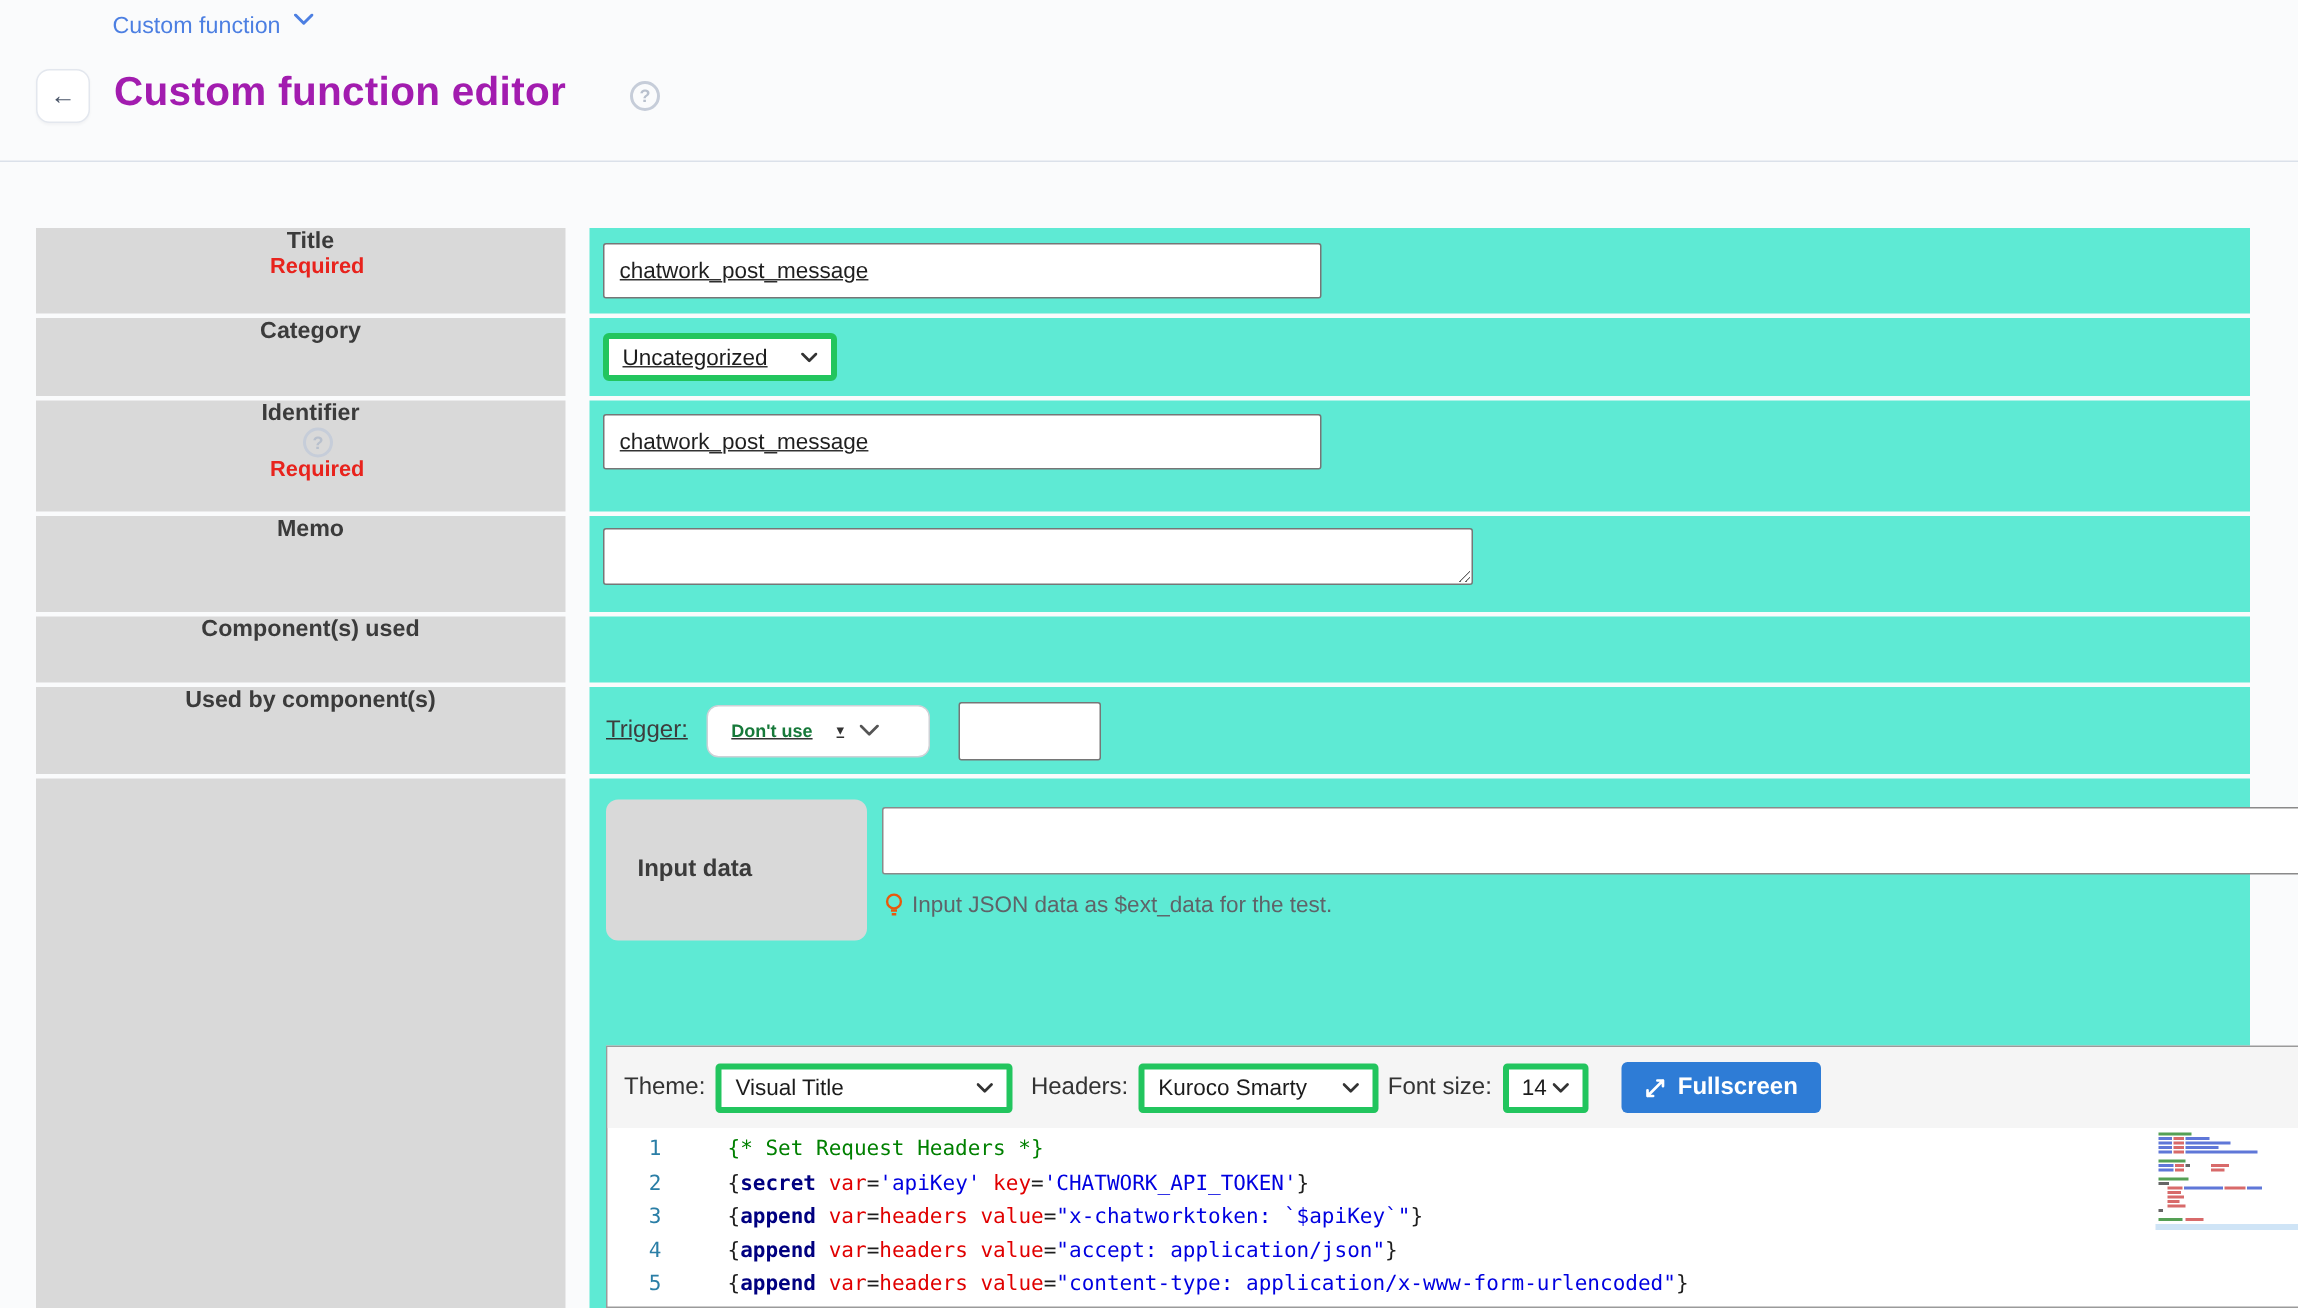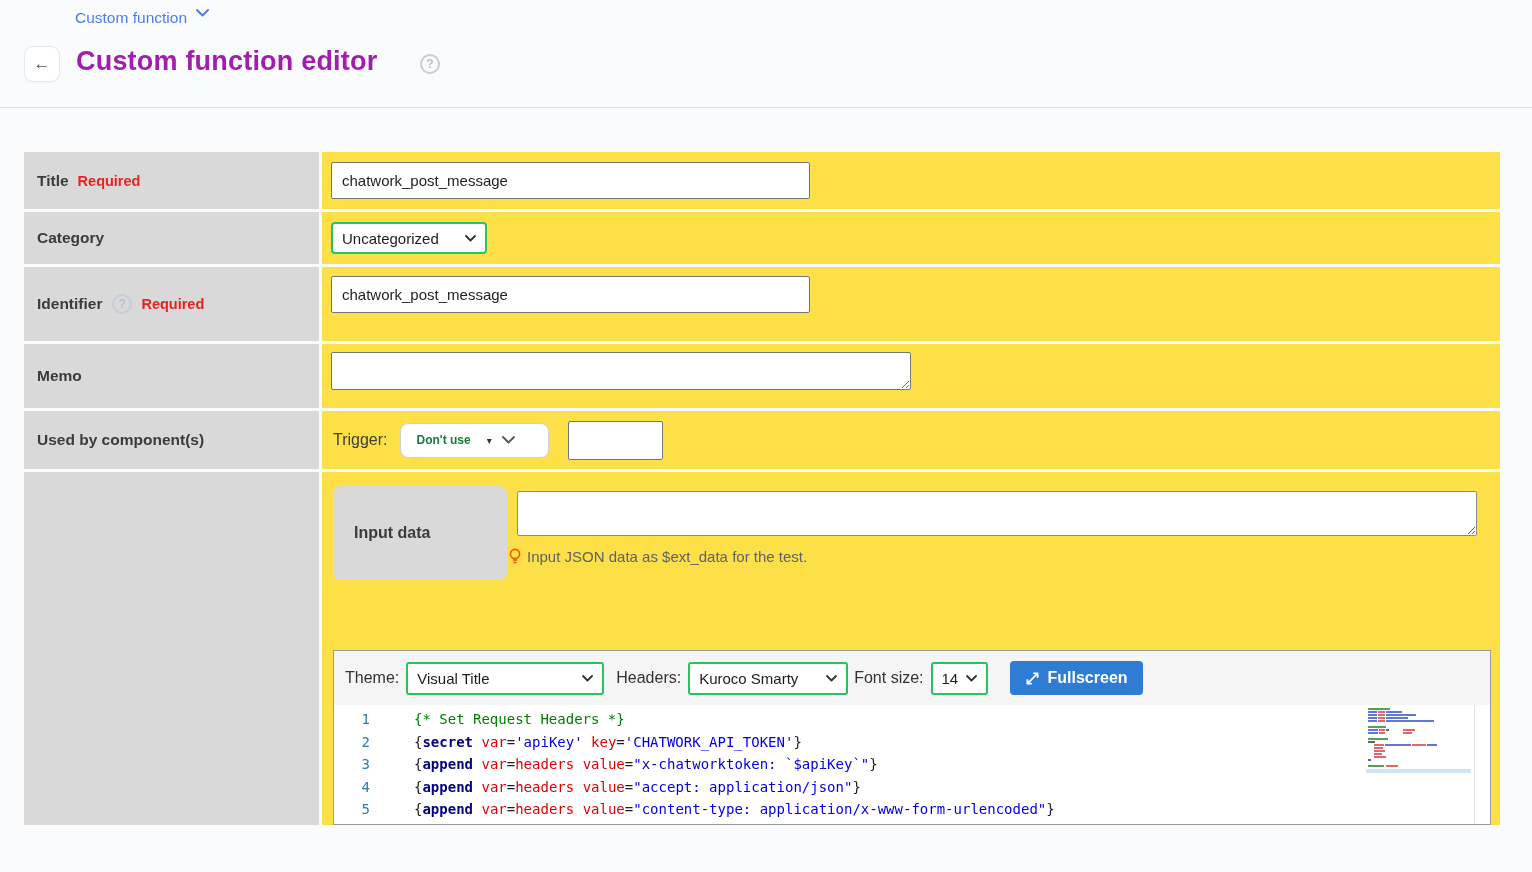--- a/index.html
+++ b/index.html
@@ -16,55 +16,55 @@
   .page-title { position:absolute; left:76px; top:46px; font-size:27px; font-weight:700; color:#a21caf;
     letter-spacing:.2px; }
   .help-circle { width:20px; height:20px; border:2px solid #c6cdd9; border-radius:50%; color:#b8c0cd;
     font-size:12px; font-weight:700; display:inline-flex; align-items:center; justify-content:center; }
   .title-help { position:absolute; left:420px; top:54px; }
   .header-divider { position:absolute; left:0; top:107px; width:1532px; height:1px; background:#dbe1ea; }
 
   
   .form { position:absolute; left:24px; top:152px; width:1476px; }
   .frow { display:flex; margin-bottom:3px; }
-  .fl { width:295px; background:#d9d9d9; display:flex; align-items:center; padding-left:13px;
-    font-size:15.5px; font-weight:600; color:#3b3b3b; flex-shrink:0; margin-right:3px; }
-  .fc { flex:1; background:#fde047; display:flex; align-items:center; padding-left:9px; }
+  .fl { width:353px; background:#d9d9d9; display:flex; align-items:center; padding-left:13px;
+    font-size:15.5px; font-weight:600; color:#3b3b3b; flex-shrink:0; margin-right:16px;flex-direction:column; }
+  .fc { flex:1; background:#5eead4; display:flex; align-items:center; padding-left:9px;text-decoration:underline; }
   .req { color:#e8231d; font-size:14.5px; font-weight:600; margin-left:9px; }
   .h57{height:57px}.h52{height:52px}.h74{height:74px}.h64{height:64px}.h44{height:44px}.h58{height:58px}
   .fc.top { align-items:flex-start; }
 
   input[type=text], textarea { font-family:"Liberation Sans", sans-serif; font-size:15px; color:#1f1f1f;
     background:#fff; border:1px solid #767676; border-radius:2px; padding:0 10px; }
   .inp-title, .inp-ident { width:479px; height:37px; }
   .inp-ident { margin-top:9px; }
   .memo-ta { width:580px; height:38px; margin-top:8px; padding:6px 10px; resize:both; }
 
   
-  .sel { background:#fff; border:2px solid #22c55e; border-radius:4px; display:inline-flex;
+  .sel { background:#fff; border:4px solid #22c55e; border-radius:4px; display:inline-flex;
     align-items:center; justify-content:space-between; padding:0 9px; font-size:15px; color:#1c1c1c;
     cursor:pointer; }
   .chev { flex-shrink:0; }
 
   
   .trig-label { font-size:16px; color:#3d3d3d; }
   .trig-sel { width:149px; height:35px; border:1px solid #cdd1d6; border-radius:8px; background:#fff;
     display:inline-flex; align-items:center; padding:0 12px 0 16px; margin-left:12px; cursor:pointer; }
   .trig-val { color:#17793a; font-size:12px; font-weight:600; }
   .trig-caret { color:#333; font-size:10px; margin-left:16px; }
   .trig-chev { margin-left:10px; }
   .trig-inp { width:95px; height:39px; margin-left:19px; border:1px solid #5a5a5a; border-radius:2px; }
 
   
   .fc7 { position:relative; height:353px; display:block; padding:0; }
   .testdata-box { position:absolute; left:11px; top:14px; width:174px; height:94px; background:#d9d9d9;
     border-radius:8px; display:flex; align-items:center; padding-left:21px; font-size:16px; font-weight:600;
     color:#3b3b3b; }
   .testdata-ta { position:absolute; left:195px; top:19px; width:960px; height:45px; border:1px solid #8a8a8a; resize:both; }
-  .hint { position:absolute; left:187px; top:76px; display:flex; align-items:center; gap:6px;
+  .hint { position:absolute; left:197px; top:76px; display:flex; align-items:center; gap:6px;
     color:#5f6368; font-size:15px; }
 
   
   .editor { position:absolute; left:11px; top:178px; width:1158px; height:175px; border:1px solid #9a9a9a;
     background:#fff; overflow:hidden; }
   .ed-toolbar { height:54px; background:#f5f5f5; display:flex; align-items:center; padding-left:11px; }
   .ed-toolbar .lbl { font-size:16px; color:#333; margin-right:7px; }
   .sel-theme { width:198px; height:33px; border-radius:3px; }
   .sel-lang  { width:160px; height:33px; border-radius:3px; margin-right:6px; }
   .sel-size  { width:57px;  height:33px; border-radius:3px; }
@@ -149,20 +149,26 @@
 
     <div class="frow h64">
       <div class="fl h64">
         <span>Memo</span>
       </div>
       <div class="fc h64 top">
         <textarea class="memo-ta" style=""></textarea>
       </div>
     </div>
 
+    <div class="frow h44">
+      <div class="fl h44">
+        <span>Component(s) used</span>
+      </div>
+      <div class="fc h44"></div>
+    </div>
 
     <div class="frow h58">
       <div class="fl h58">
         <span>Used by component(s)</span>
       </div>
       <div class="fc h58">
         <span class="trig-label" style="margin-left:2px;">Trigger:</span>
         <div class="trig-sel">
           <span class="trig-val">Don't use</span>
           <span class="trig-caret">▾</span>

